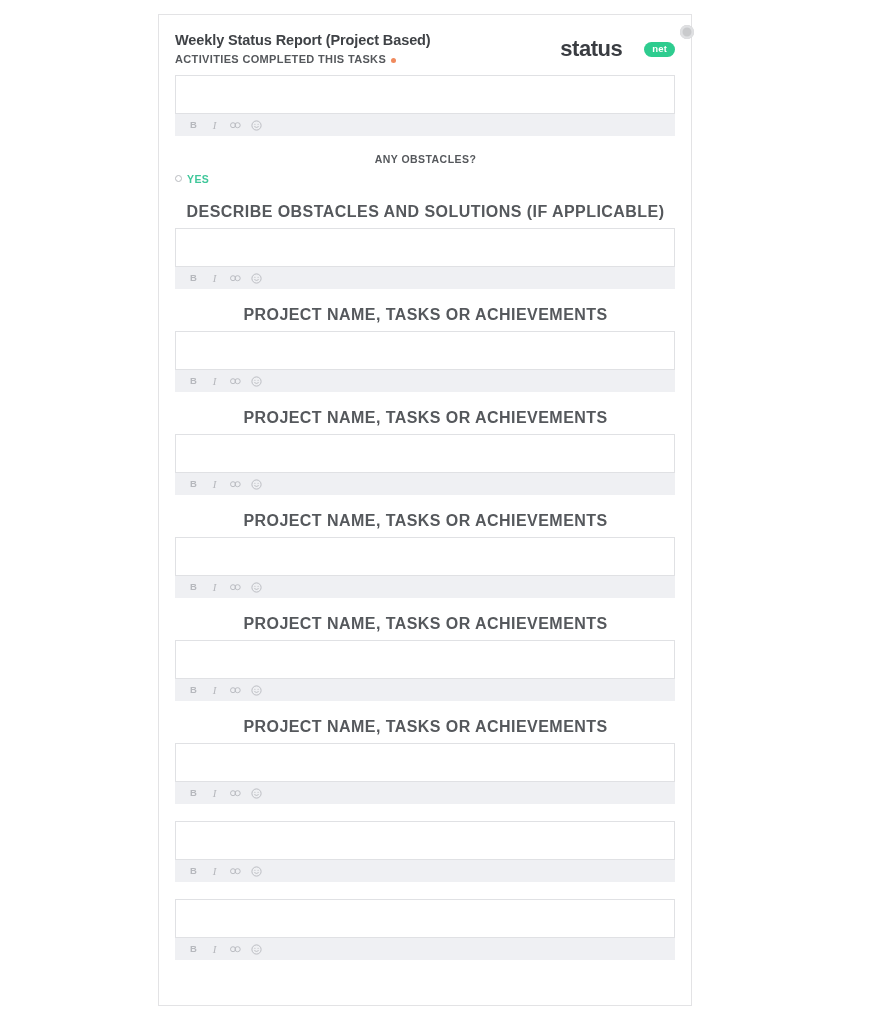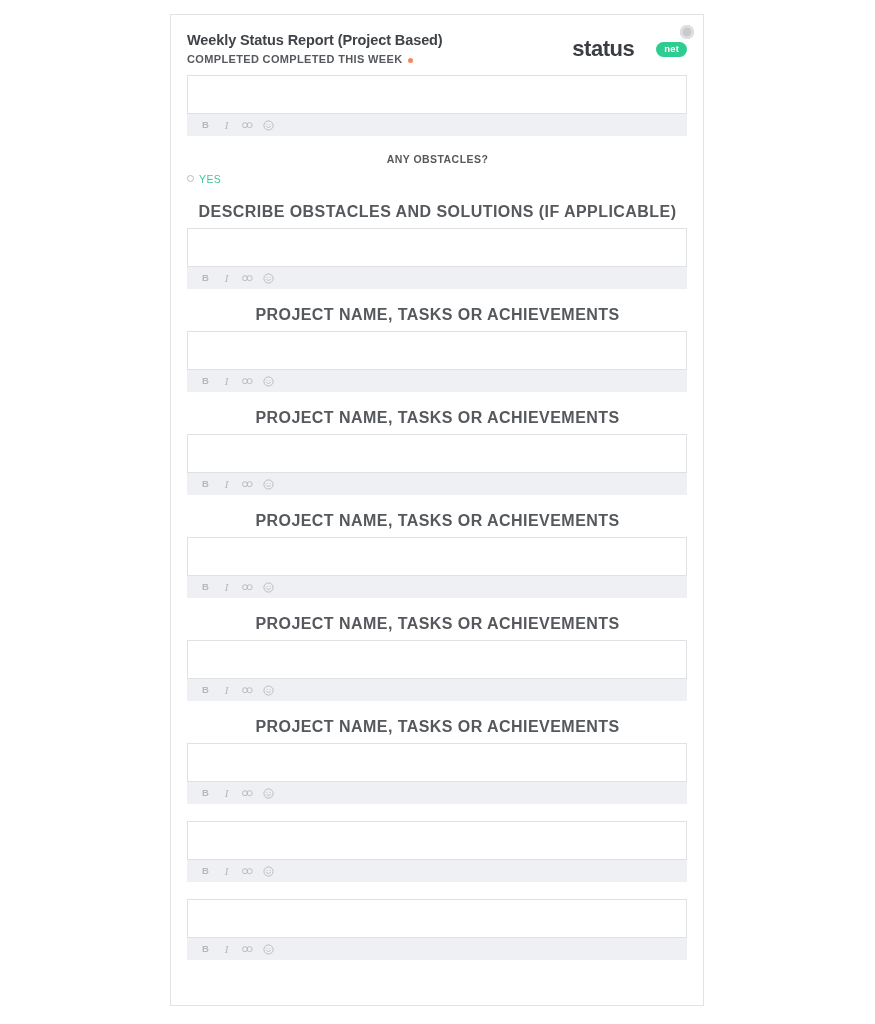--- a/index.html
+++ b/index.html
@@ -16,21 +16,21 @@
   #page {
     position: relative;
     width: 875px;
     height: 1024px;
     background: #ffffff;
   }
 
   
   #form-card {
     position: absolute;
-    left: 170px;
+    left: 158px;
     top: 14px;
     width: 534px;
     height: 992px;
     background: #ffffff;
     border: 1px solid #e3e3e5;
     box-sizing: border-box;
     overflow: hidden;
   }
 
   .card-inner {
@@ -174,21 +174,21 @@
     width: 7px;
     height: 7px;
     border-radius: 50%;
     border: 1px solid #b9bbc0;
     background: #ffffff;
     box-sizing: border-box;
     flex: 0 0 auto;
   }
   .radio-text {
     font-size: 10.5px;
-    font-weight: normal;
+    font-weight: bold;
     letter-spacing: 0.4px;
   }
   .radio-text.yes { color: #3fc79a; }
   .radio-text.no  { color: #6a7fd4; }
 
   
   .q-label {
     font-size: 10.5px;
     font-weight: bold;
     color: #55585c;
@@ -202,21 +202,21 @@
 <div id="page">
 
   <div class="corner-badge"></div>
 
   <div id="form-card">
     <div class="card-inner">
 
       <div class="form-header">
         <div class="form-title">Weekly Status Report (Project Based)</div>
         <div class="form-subtitle">
-          <span>COMPLETED COMPLETED THIS WEEK</span>
+          <span>ACTIVITIES COMPLETED THIS TASKS</span>
           <span class="required-dot"></span>
         </div>
 
         <div class="brand">
           <span class="brand-word">status</span>
           <span class="brand-pill">net</span>
         </div>
       </div>
 
       <div class="editor">

